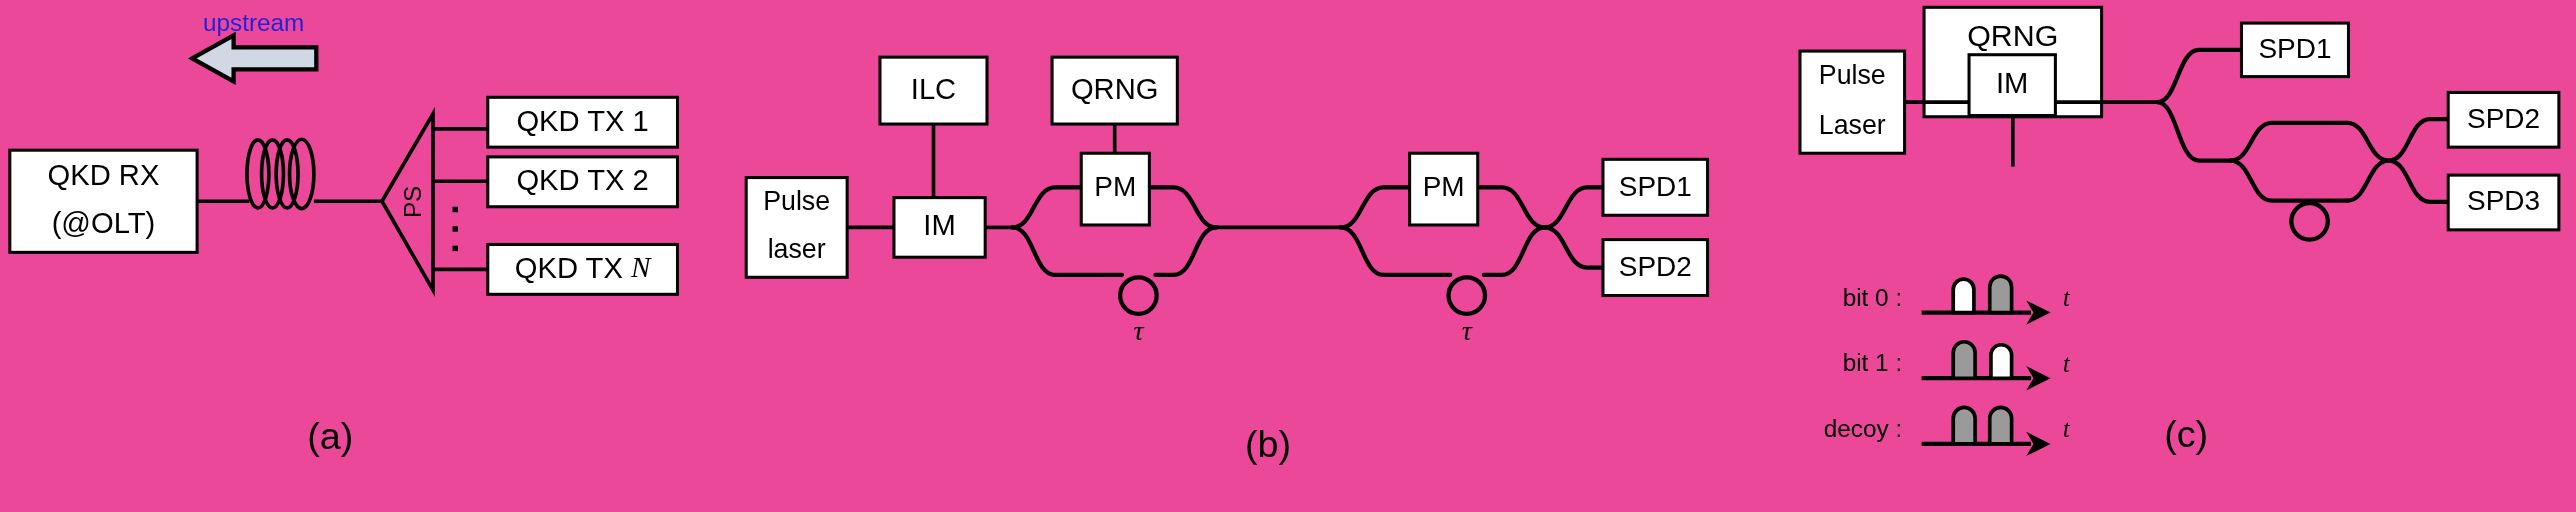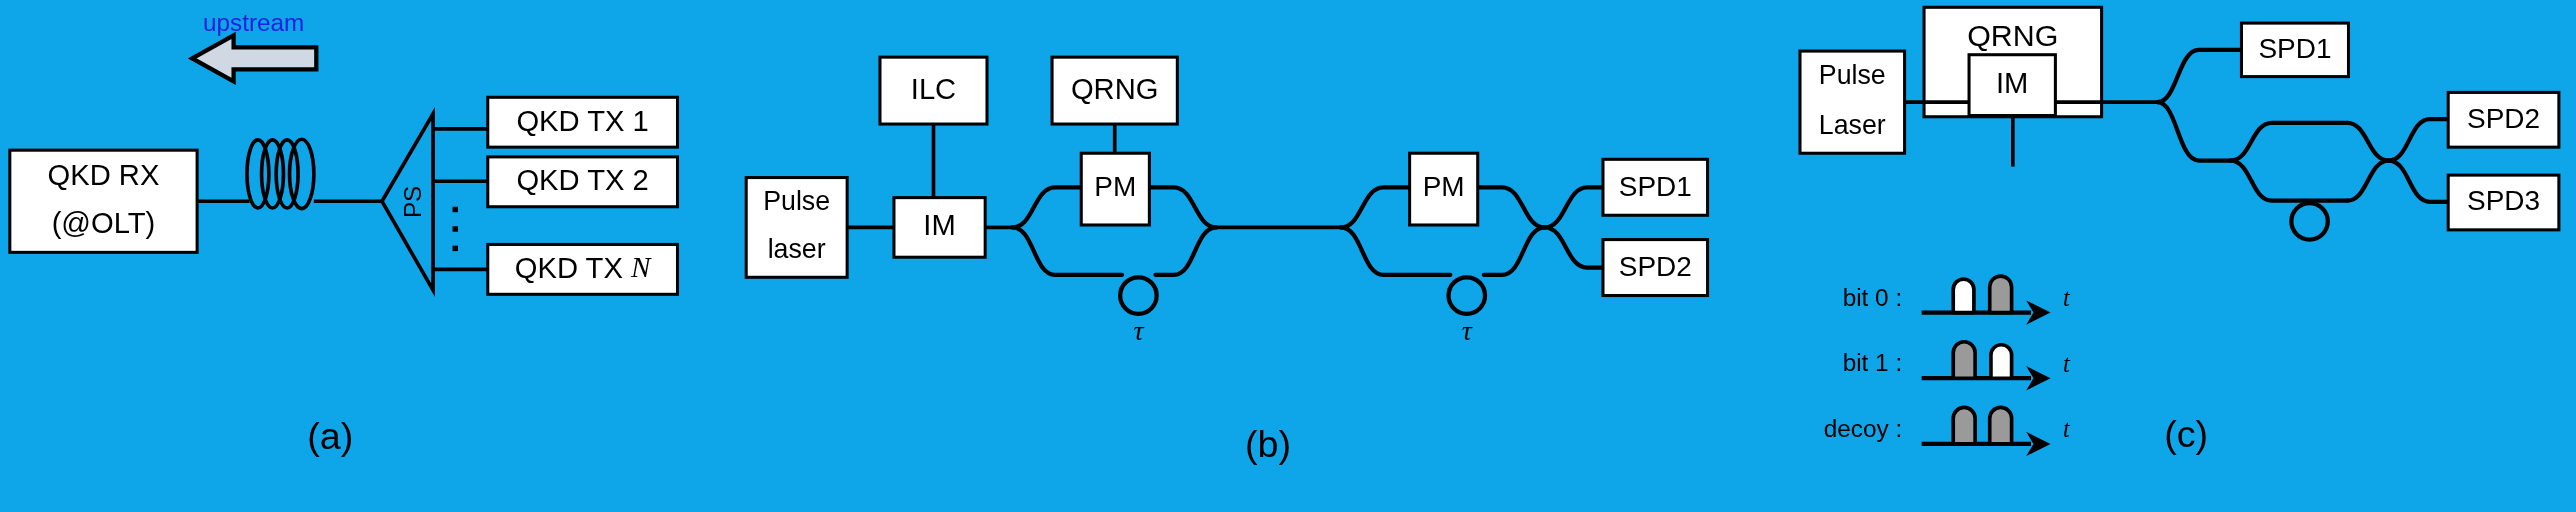--- a/index.html
+++ b/index.html
@@ -8,21 +8,21 @@
     padding: 0;
     background: #ffffff;
   }
   body {
     font-family: "Liberation Sans", sans-serif;
   }
   #root {
     position: relative;
     width: 2576px;
     height: 512px;
-    background: #0ea5e9;
+    background: #ec4899;
     overflow: hidden;
   }
   #root svg {
     position: absolute;
     left: 0;
     top: 0;
   }
   .bx { fill: #ffffff; stroke: #000000; stroke-width: 5; }
   .bxtxt {
     font-family: "Liberation Sans", sans-serif;

